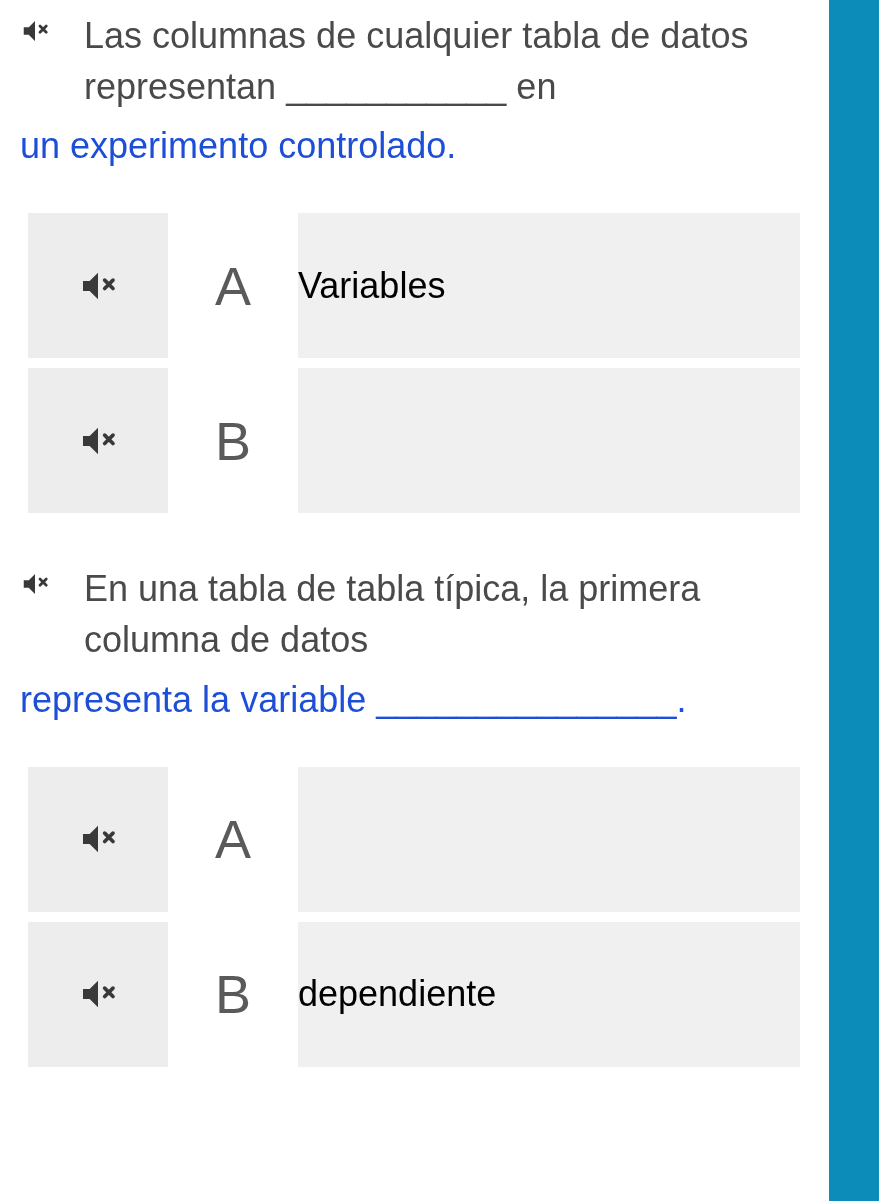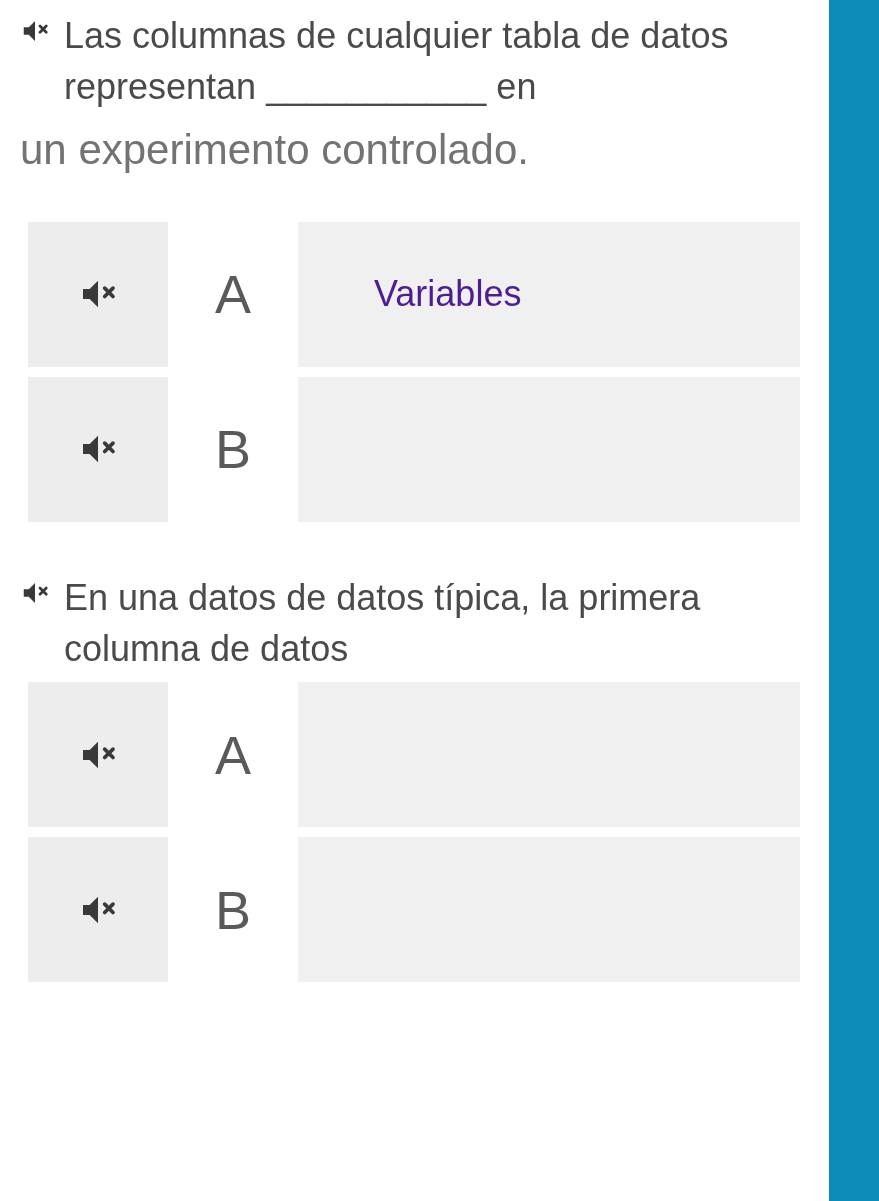--- a/index.html
+++ b/index.html
@@ -22,43 +22,43 @@
       width: 50px;
       height: 100%;
       background: #0c8cb8;
     }
     .question-block {
       margin-bottom: 50px;
     }
     .prompt {
       display: flex;
       align-items: flex-start;
-      gap: 4px;
+      gap: 24px;
       margin-bottom: 8px;
     }
     .prompt-icon-col {
       flex-shrink: 0;
       width: 40px;
       display: flex;
       justify-content: flex-start;
       padding-top: 6px;
     }
     .prompt-text-wrap {
       flex: 1;
     }
     .prompt-text {
       font-size: 36px;
       line-height: 1.42;
       color: #4a4a4a;
       font-weight: 400;
     }
     .prompt-continuation {
-      font-size: 42px;
+      font-size: 36px;
       line-height: 1.42;
-      color: #737373;
+      color: #1d4ed8;
       font-weight: 400;
       margin-bottom: 42px;
     }
     .options {
       display: flex;
       flex-direction: column;
       gap: 10px;
       padding-left: 8px;
     }
     .option {
@@ -85,25 +85,23 @@
       font-size: 54px;
       font-weight: 400;
       color: #5a5a5a;
       flex-shrink: 0;
     }
     .opt-text {
       flex: 1;
       background: #f0f0f0;
       display: flex;
       align-items: center;
-      padding-left: 40px;
       font-size: 36px;
-      color: #4c1d95;
-      font-weight: 400;
-      margin-left: 36px;
+      color: #000000;
+      font-weight: 400;
     }
     .speaker-muted {
       width: 40px;
       height: 40px;
       position: relative;
       display: inline-block;
     }
     .speaker-muted svg {
       width: 100%;
       height: 100%;
@@ -166,23 +164,24 @@
     <div class="prompt">
       <div class="prompt-icon-col">
         <span class="speaker-muted speaker-small">
           <svg viewBox="0 0 24 24">
               <path d="M3 9v6h4l5 5V4L7 9H3z"></path>
               <path d="M16 8l5 5M21 8l-5 5" stroke="#393939" stroke-width="2.2" fill="none" stroke-linecap="round"></path>
             </svg>
         </span>
       </div>
       <div class="prompt-text-wrap">
-        <div class="prompt-text">En una datos de datos típica, la primera columna de datos</div>
-      </div>
-    </div>
+        <div class="prompt-text">En una tabla de tabla típica, la primera columna de datos</div>
+      </div>
+    </div>
+    <div class="prompt-continuation">representa la variable _______________.</div>
 
     <div class="options">
       <div class="option">
         <div class="opt-audio">
           <span class="speaker-muted">
             <svg viewBox="0 0 24 24">
                 <path d="M3 9v6h4l5 5V4L7 9H3z"></path>
                 <path d="M16 8.5l5 5M21 8.5l-5 5" stroke="#393939" stroke-width="2.2" fill="none" stroke-linecap="round"></path>
               </svg>
           </span>
@@ -192,19 +191,20 @@
       <div class="option">
         <div class="opt-audio">
           <span class="speaker-muted">
             <svg viewBox="0 0 24 24">
                 <path d="M3 9v6h4l5 5V4L7 9H3z"></path>
                 <path d="M16 8.5l5 5M21 8.5l-5 5" stroke="#393939" stroke-width="2.2" fill="none" stroke-linecap="round"></path>
               </svg>
           </span>
         </div>
         <div class="opt-letter">B</div>
+        <div class="opt-text">dependiente</div>
       </div>
     </div>
   </div>
 
 </div>
 
 <div class="sidebar"></div>
 
 </body></html>

